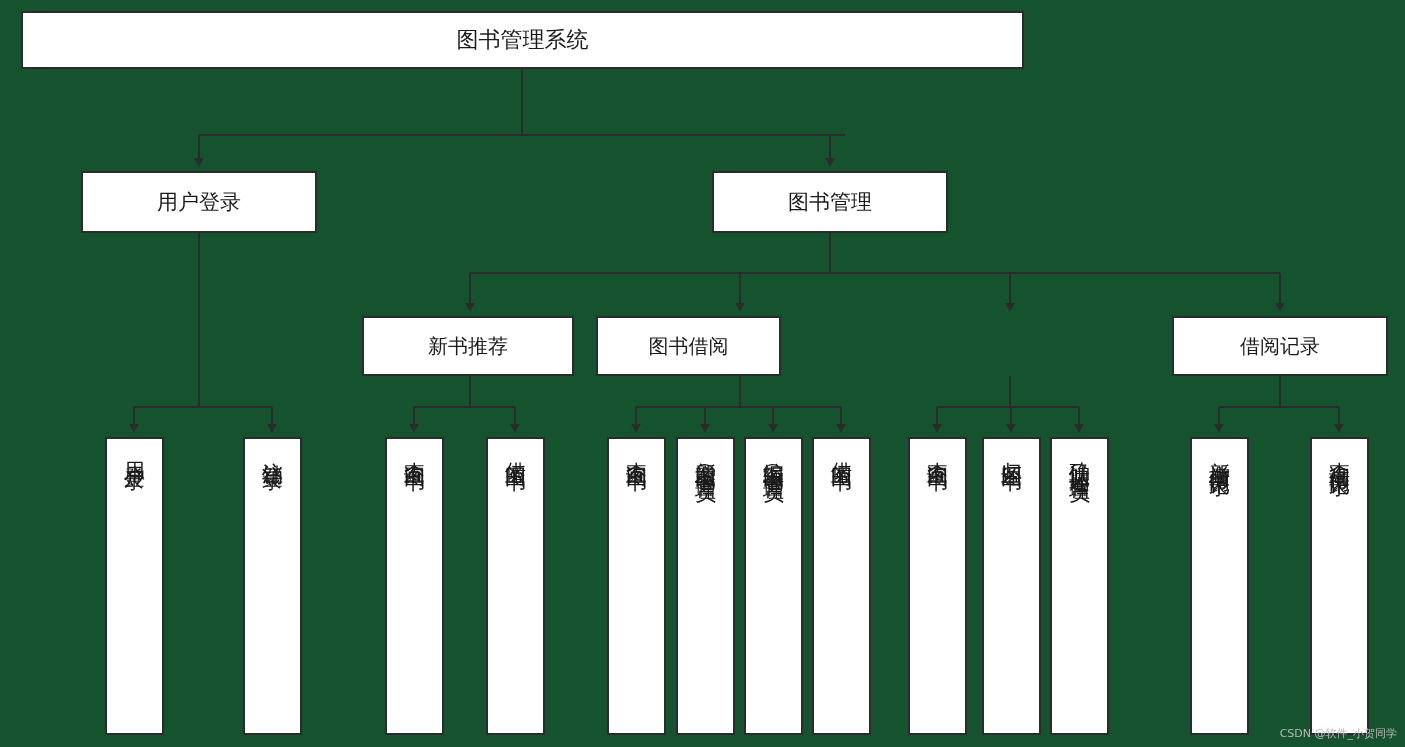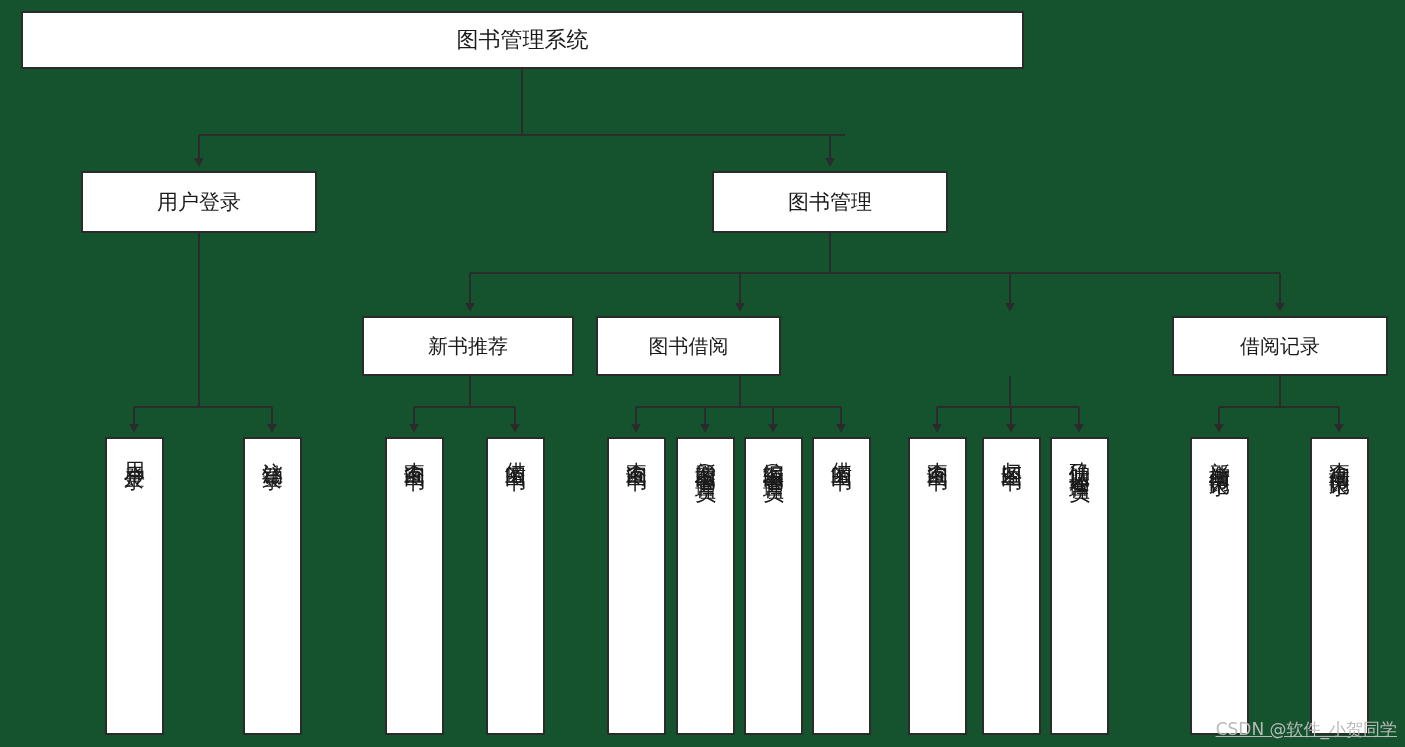--- a/index.html
+++ b/index.html
@@ -52,25 +52,24 @@
     line-height: 1.05;
     white-space: nowrap;
   }
   .node .htext {
     white-space: nowrap;
   }
   #watermark {
     position: absolute;
     right: 8px;
     bottom: 6px;
-    font-size: 17px;
+    font-size: 11px;
     color: #b9b9b9;
     z-index: 5;
     white-space: nowrap;
-    text-decoration: underline;
   }
 </style>
 </head>
 <body>
 
 <div id="canvas">
 
   <svg id="edges" viewBox="0 0 1405 747" xmlns="http://www.w3.org/2000/svg">
     <defs>
       <marker id="arrow" markerWidth="9" markerHeight="10" refX="1.2" refY="5" orient="auto" markerUnits="userSpaceOnUse">

